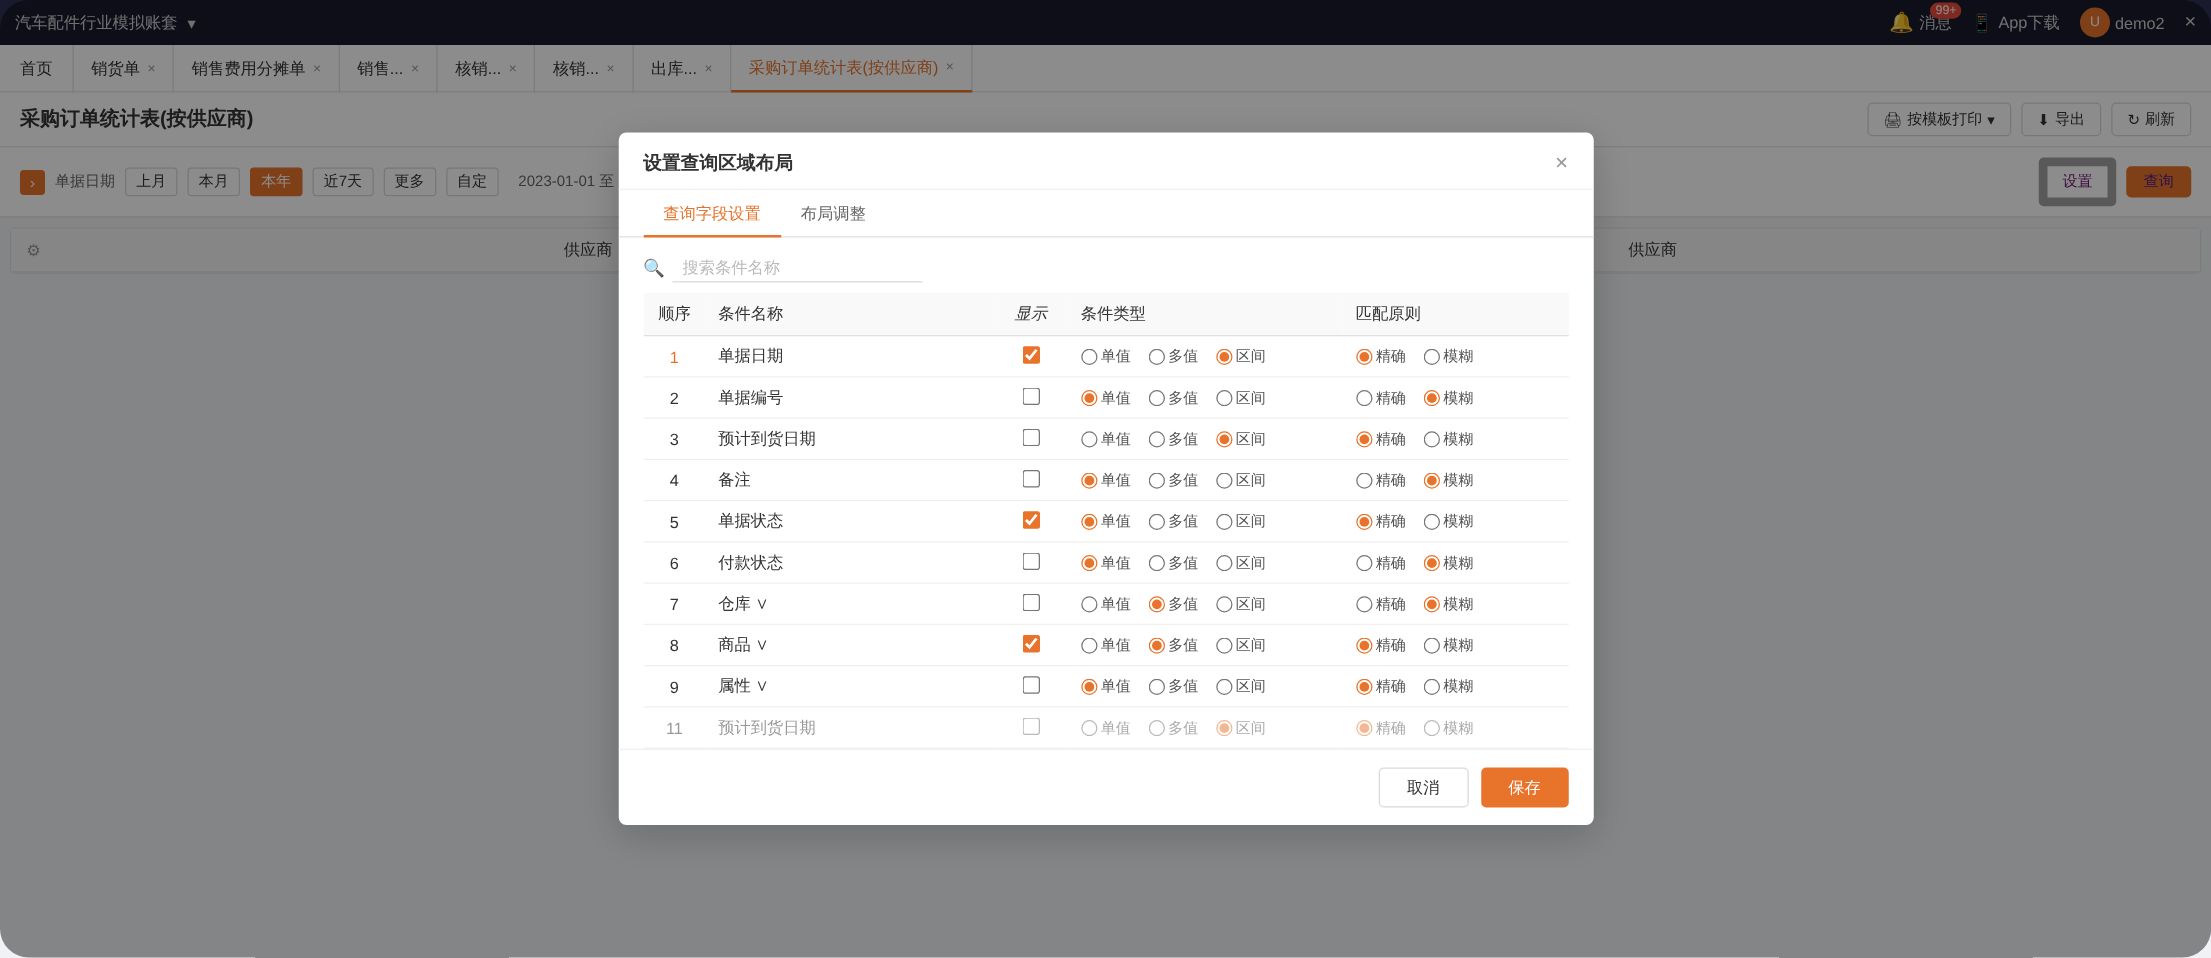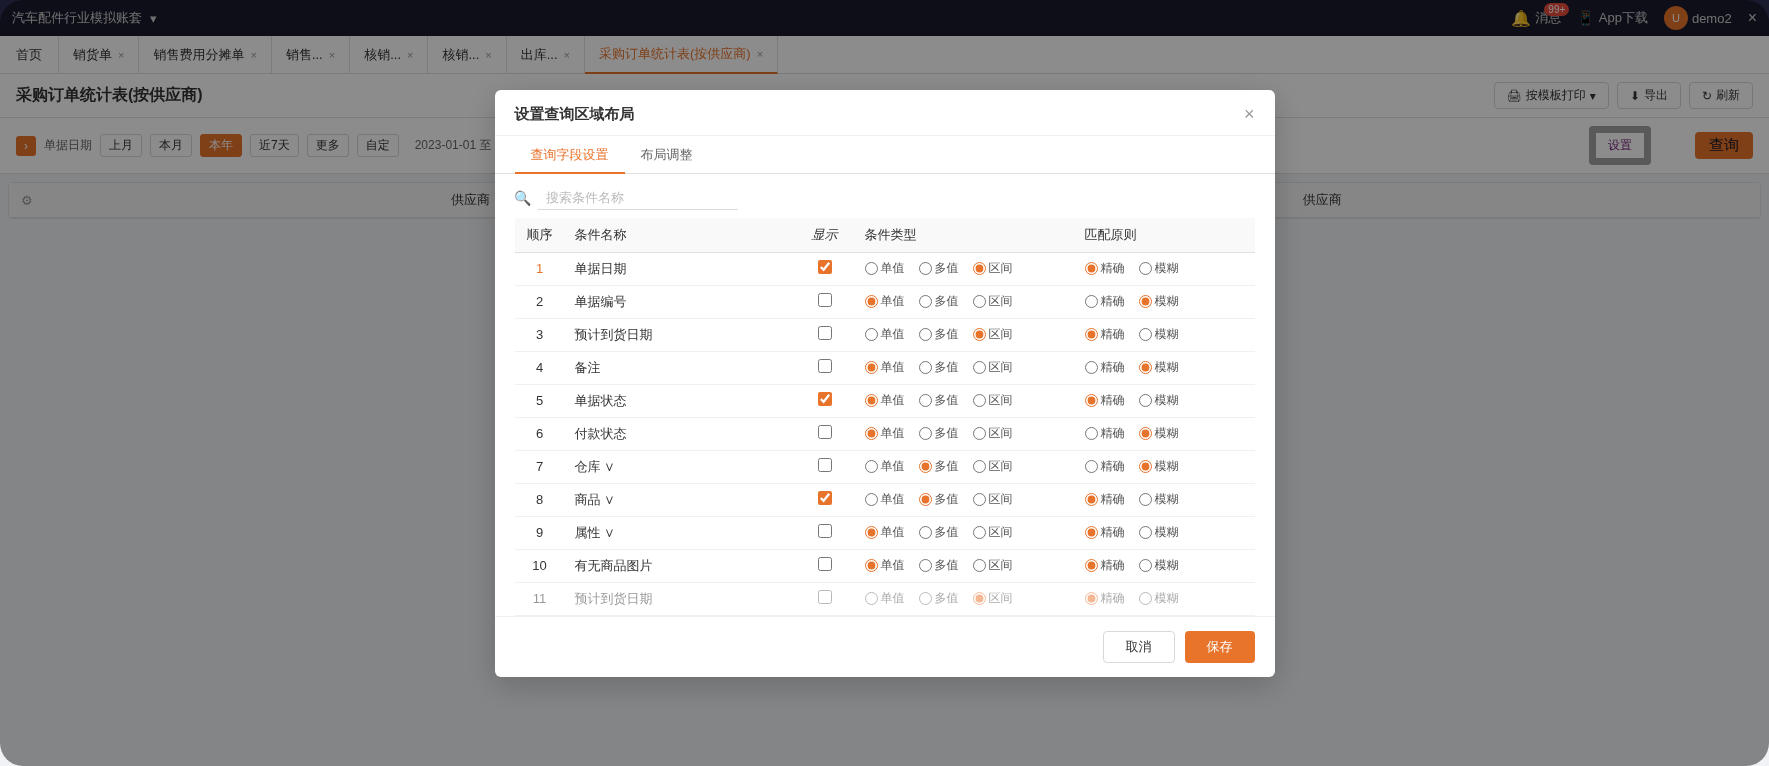--- a/index.html
+++ b/index.html
@@ -67,21 +67,21 @@
       gap: 8px;
       border-bottom: 1px solid #e0e0e0;
     }
     .filter-arrow { background: #e8732a; color: white; border: none; width: 20px; height: 20px; border-radius: 3px; cursor: pointer; display: flex; align-items: center; justify-content: center; font-size: 12px; }
     .filter-label { font-size: 12px; color: #666; }
     .filter-btn { padding: 2px 8px; border: 1px solid #d9d9d9; border-radius: 3px; background: #fff; font-size: 12px; cursor: pointer; color: #333; }
     .filter-btn.active { background: #e8732a; color: white; border-color: #e8732a; }
     .date-range { font-size: 12px; color: #666; margin-left: 8px; }
     .spacer { flex: 1; }
     .btn-settings { background: #e8732a; color: white; border: none; padding: 4px 12px; border-radius: 4px; cursor: pointer; font-size: 12px; }
-    .btn-query { background: #e8732a; color: #0f172a; border: none; padding: 4px 14px; border-radius: 4px; cursor: pointer; font-size: 15px; margin-left: 36px; }
+    .btn-query { background: #e8732a; color: #4c1d95; border: none; padding: 4px 14px; border-radius: 4px; cursor: pointer; font-size: 12px; }
 
     
     .table-area {
       background: #fff;
       margin: 8px;
       border: 1px solid #e0e0e0;
       border-radius: 4px;
     }
     .table-header-row {
       display: flex;
@@ -523,38 +523,20 @@
                   <label class="radio-label"><input type="radio" name="type_8" style="">区间</label>
                 </div>
               </td>
               <td>
                 <div class="radio-group">
                   <label class="radio-label"><input type="radio" name="match_8" checked="" style="">精确</label>
                   <label class="radio-label"><input type="radio" name="match_8" style="">模糊</label>
                 </div>
               </td>
             </tr>
-            <tr>
-              <td style="color: rgb(51, 51, 51);">10</td>
-              <td>有无商品图片</td>
-              <td class="col-display"><input type="checkbox" style=""></td>
-              <td>
-                <div class="radio-group">
-                  <label class="radio-label"><input type="radio" name="type_9" checked="" style="">单值</label>
-                  <label class="radio-label"><input type="radio" name="type_9" style="">多值</label>
-                  <label class="radio-label"><input type="radio" name="type_9" style="">区间</label>
-                </div>
-              </td>
-              <td>
-                <div class="radio-group">
-                  <label class="radio-label"><input type="radio" name="match_9" checked="" style="">精确</label>
-                  <label class="radio-label"><input type="radio" name="match_9" style="">模糊</label>
-                </div>
-              </td>
-            </tr>
             <tr class="partial-row">
               <td style="color: rgb(51, 51, 51);">11</td>
               <td>预计到货日期</td>
               <td class="col-display"><input type="checkbox" style=""></td>
               <td>
                 <div class="radio-group">
                   <label class="radio-label"><input type="radio" name="type_10" style="">单值</label>
                   <label class="radio-label"><input type="radio" name="type_10" style="">多值</label>
                   <label class="radio-label"><input type="radio" name="type_10" checked="" style="">区间</label>
                 </div>

